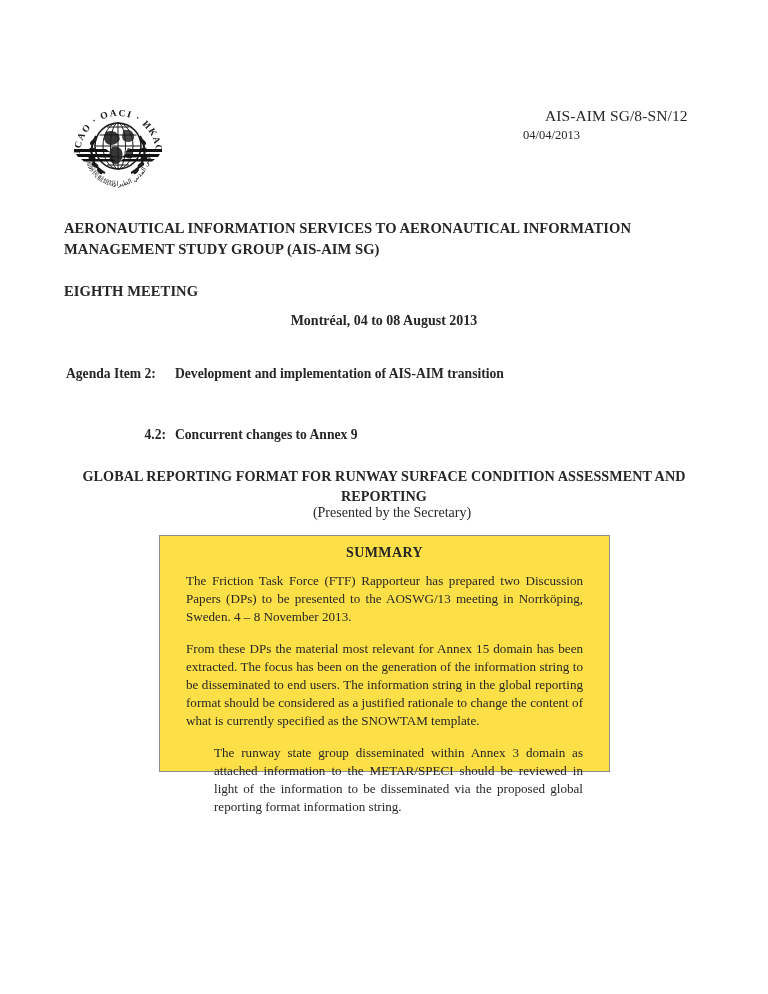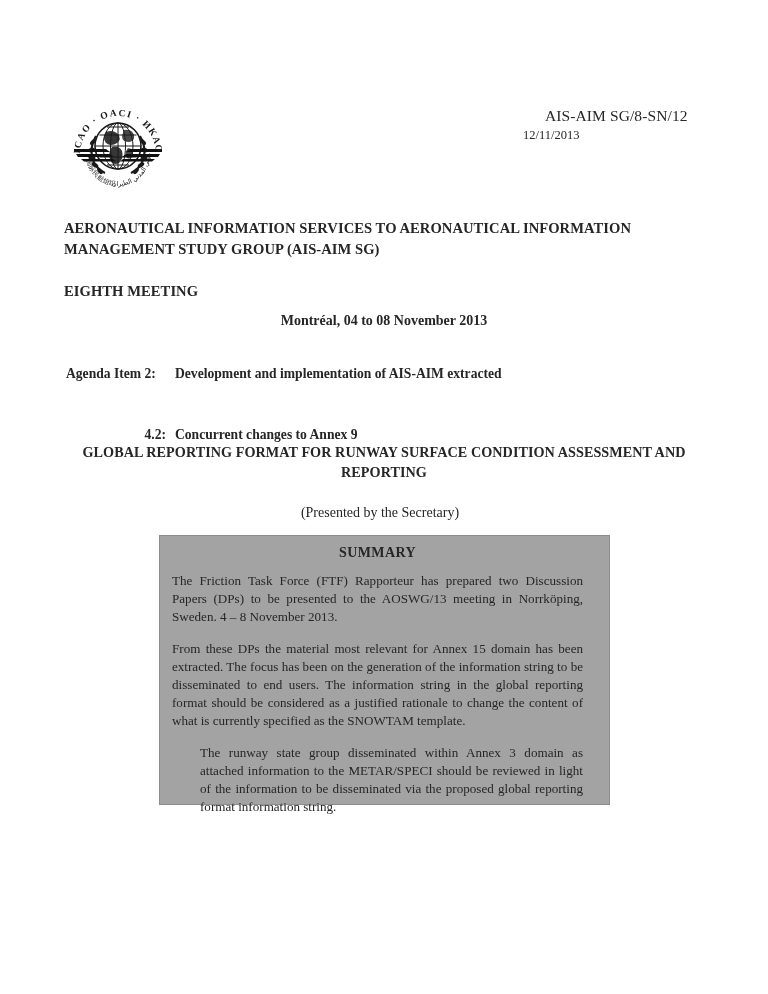--- a/index.html
+++ b/index.html
@@ -117,51 +117,51 @@
     text-align: right;
     padding-right: 9px;
     padding-left: 0;
     margin-top: 32px;
   }
   .agenda-text { flex: 1 1 auto; }
 
   
   .paper-title {
     position: absolute;
-    top: 442px;
+    top: 466px;
     left: 64px;
     width: 640px;
     text-align: center;
     font-size: 14.2px;
     font-weight: bold;
     line-height: 1.42;
     letter-spacing: .05px;
   }
 
   .presented-by {
     position: absolute;
     top: 505px;
-    left: 60px;
+    left: 72px;
     width: 640px;
     text-align: center;
     font-size: 14px;
     font-weight: 400;
   }
 
   
   .summary-box {
     position: absolute;
     left: 159px;
     top: 535px;
     width: 451px;
-    height: 270px;
+    height: 237px;
     box-sizing: border-box;
     border: 1px solid #8d8d8d;
-    background: #a3a3a3;
-    padding: 9px 26px 0 12px;
+    background: #fde047;
+    padding: 9px 26px 0 26px;
   }
   .summary-heading {
     text-align: center;
     font-size: 14px;
     font-weight: bold;
     letter-spacing: .4px;
     margin-bottom: 11px;
   }
   .summary-par {
     font-size: 13.1px;
@@ -235,35 +235,35 @@
           <textPath href="#arcBot" startOffset="27%" text-anchor="middle">国际民航组织</textPath>
         </text>
         <text font-family="'Liberation Sans', sans-serif" font-size="6.5" fill="#1a1a1a" letter-spacing="0.4">
           <textPath href="#arcBot" startOffset="74%" text-anchor="middle">الدولي المدني الطيران</textPath>
         </text>
       </svg>
     </div>
 
     <div class="doc-ref">
       <div class="ref-number">AIS-AIM SG/8-SN/12</div>
-      <div class="ref-date">12/11/2013</div>
+      <div class="ref-date">04/04/2013</div>
     </div>
   </div>
 
   <div class="title-block">
     <div class="group-title">AERONAUTICAL INFORMATION SERVICES TO AERONAUTICAL INFORMATION MANAGEMENT STUDY GROUP (AIS-AIM SG)</div>
     <div class="meeting-title">EIGHTH MEETING</div>
   </div>
 
-  <div class="venue">Montréal, 04 to 08 November 2013</div>
+  <div class="venue">Montréal, 04 to 08 August 2013</div>
 
   <div class="agenda">
     <div class="agenda-row">
       <div class="agenda-label">Agenda Item 2:</div>
-      <div class="agenda-text">Development and implementation of AIS-AIM extracted</div>
+      <div class="agenda-text">Development and implementation of AIS-AIM transition</div>
     </div>
     <div class="agenda-row">
       <div class="agenda-label sub">4.2:</div>
       <div class="agenda-text">Concurrent changes to Annex 9</div>
     </div>
   </div>
 
   <div class="paper-title">GLOBAL REPORTING FORMAT FOR RUNWAY SURFACE CONDITION ASSESSMENT AND REPORTING</div>
   <div class="presented-by">(Presented by the Secretary)</div>
 

